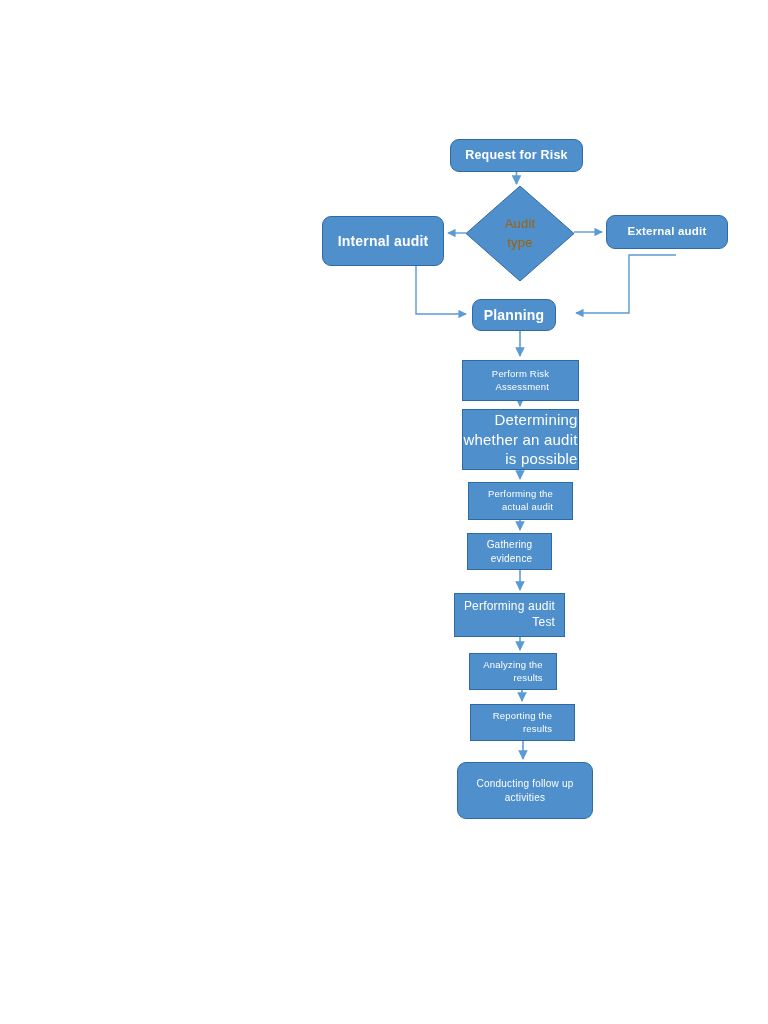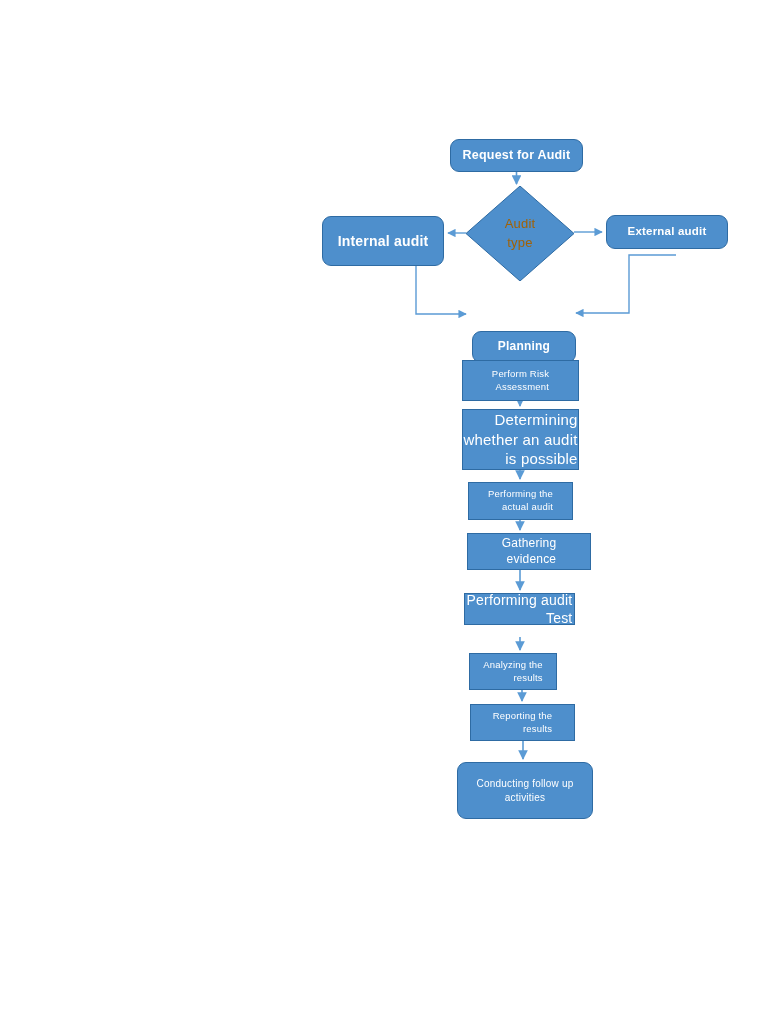--- a/index.html
+++ b/index.html
@@ -107,38 +107,38 @@
     <path d="M 520 570 L 520 590" stroke="#5B9BD5" stroke-width="1.6" fill="none" marker-end="url(#arrow)"></path>
 
     <path d="M 520 637 L 520 650" stroke="#5B9BD5" stroke-width="1.6" fill="none" marker-end="url(#arrow)"></path>
 
     <path d="M 522 690 L 522 701" stroke="#5B9BD5" stroke-width="1.6" fill="none" marker-end="url(#arrow)"></path>
 
     <path d="M 523 741 L 523 759" stroke="#5B9BD5" stroke-width="1.6" fill="none" marker-end="url(#arrow)"></path>
   </svg>
 
   <div id="nodes">
-      <div class="node rounded" style="left: 450px; top: 139px; width: 133px; height: 33px; font-size: 12.5px; font-weight: 700;"><span>Request for Audit</span></div>
+      <div class="node rounded" style="left: 450px; top: 139px; width: 133px; height: 33px; font-size: 12.5px; font-weight: 700;"><span>Request for Risk</span></div>
       <div class="node diamond" style="left: 466px; top: 186px; width: 108px; height: 95px; font-size: 13px; font-weight: 400;"><svg class="diamond-shape" viewBox="0 0 108 95" preserveAspectRatio="none">
           <polygon points="54,0 108,47.5 54,95 0,47.5" fill="#4E8FCC" stroke="#2E6BA3" stroke-width="1"></polygon>
         </svg><span class="diamond-label">Audit
 type</span></div>
       <div class="node rounded" style="left: 322px; top: 216px; width: 122px; height: 50px; font-size: 14px; font-weight: 700;"><span>Internal audit</span></div>
       <div class="node rounded" style="left: 606px; top: 215px; width: 122px; height: 34px; font-size: 11.5px; font-weight: 700;"><span>External audit</span></div>
-      <div class="node rounded" style="left: 472px; top: 299px; width: 104px; height: 32px; font-size: 12px; font-weight: 700; margin-top: 32px;"><span>Planning</span></div>
+      <div class="node rounded" style="left: 472px; top: 299px; width: 84px; height: 32px; font-size: 14px; font-weight: 700;"><span>Planning</span></div>
       <div class="node sharp" style="left: 462px; top: 360px; width: 117px; height: 41px; font-size: 9.5px; font-weight: 400;"><span>Perform Risk
 Assessment</span></div>
       <div class="node sharp" style="left: 462px; top: 409px; width: 117px; height: 61px; font-size: 15px; font-weight: 400;"><span>Determining
 whether an audit
 is possible</span></div>
       <div class="node sharp" style="left: 468px; top: 482px; width: 105px; height: 38px; font-size: 9.5px; font-weight: 400;"><span>Performing the
 actual audit</span></div>
-      <div class="node sharp" style="left: 467px; top: 533px; width: 124px; height: 37px; font-size: 12px; font-weight: 400;"><span>Gathering
+      <div class="node sharp" style="left: 467px; top: 533px; width: 85px; height: 37px; font-size: 10px; font-weight: 400;"><span>Gathering
 evidence</span></div>
-      <div class="node sharp" style="left: 464px; top: 593px; width: 111px; height: 32px; font-size: 14px; font-weight: 400;"><span>Performing audit
+      <div class="node sharp" style="left: 454px; top: 593px; width: 111px; height: 44px; font-size: 12px; font-weight: 400;"><span>Performing audit
 Test</span></div>
       <div class="node sharp" style="left: 469px; top: 653px; width: 88px; height: 37px; font-size: 9.5px; font-weight: 400;"><span>Analyzing the
 results</span></div>
       <div class="node sharp" style="left: 470px; top: 704px; width: 105px; height: 37px; font-size: 9.5px; font-weight: 400;"><span>Reporting the
 results</span></div>
       <div class="node rounded" style="left: 457px; top: 762px; width: 136px; height: 57px; font-size: 10px; font-weight: 400;"><span>Conducting follow up
 activities</span></div>
     </div>
 
 </div>

